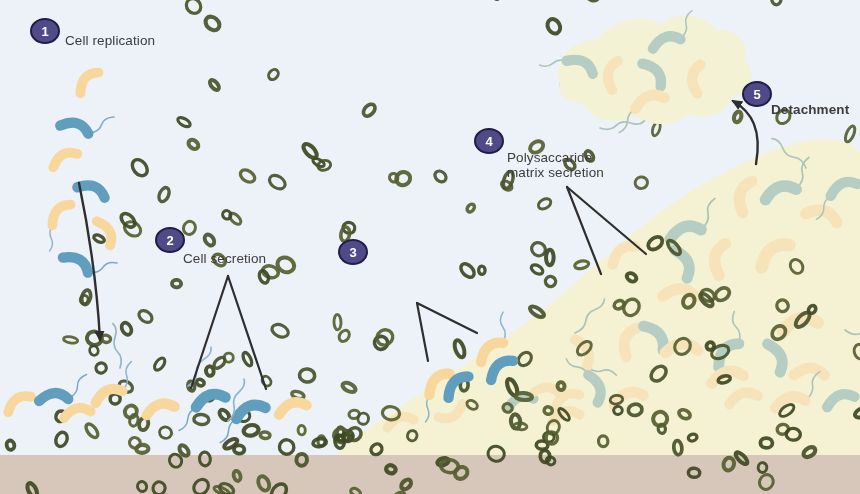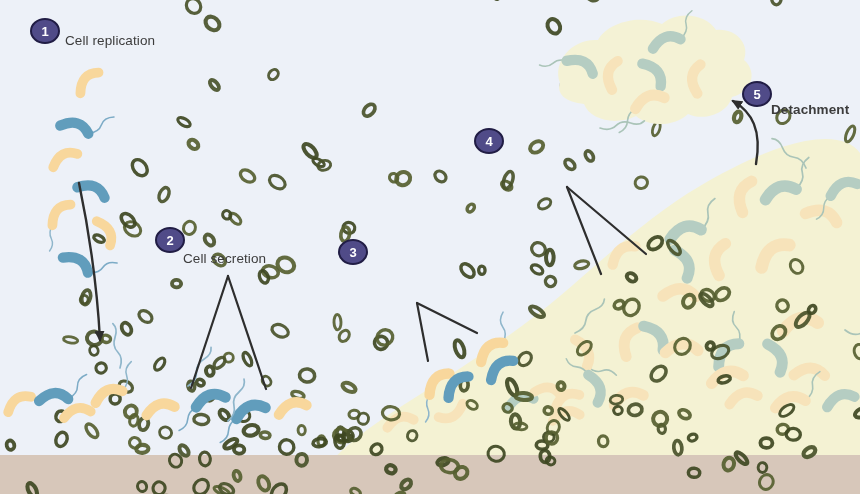--- a/index.html
+++ b/index.html
@@ -631,18 +631,20 @@
     </div>
   <div class="stage-label" style="left: 183px; top: 252px; color: rgb(60, 60, 60);">Cell secretion</div>
 
   <div class="badge" style="left: 353px; top: 252px; background: rgb(80, 75, 136); border: 2.5px solid rgb(33, 29, 69); color: rgb(255, 255, 255);">
       <span>3</span>
     </div>
 
   <div class="badge" style="left: 489px; top: 141px; background: rgb(80, 75, 136); border: 2.5px solid rgb(33, 29, 69); color: rgb(255, 255, 255);">
       <span>4</span>
     </div>
+  <div class="stage-label" style="left: 507px; top: 151px; color: rgb(60, 60, 60);">Polysaccaride
+matrix secretion</div>
 
   <div class="badge" style="left: 757px; top: 94px; background: rgb(80, 75, 136); border: 2.5px solid rgb(33, 29, 69); color: rgb(255, 255, 255);">
       <span>5</span>
     </div>
   <div class="stage-label" style="left: 771px; top: 103px; color: rgb(60, 60, 60); font-weight: bold;">Detachment</div>
 </div>
 
 </body></html>

